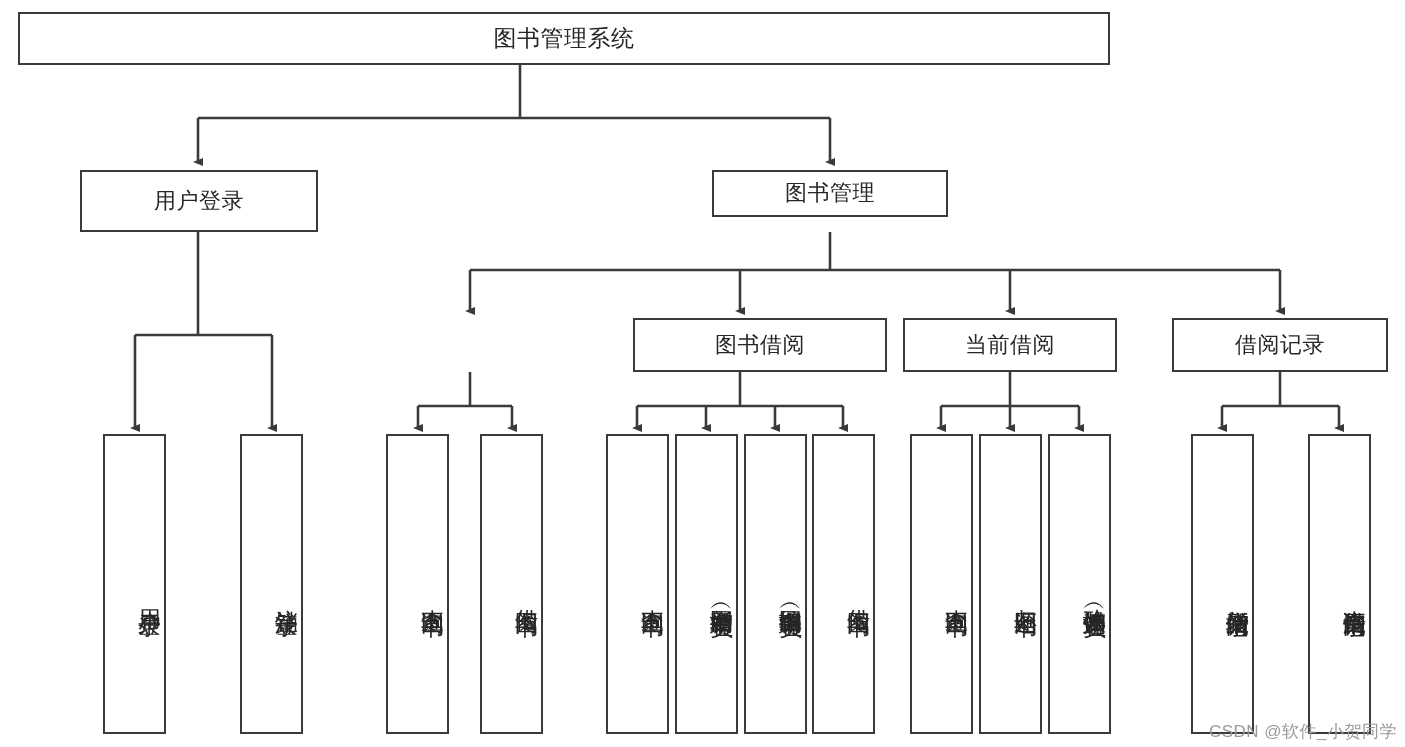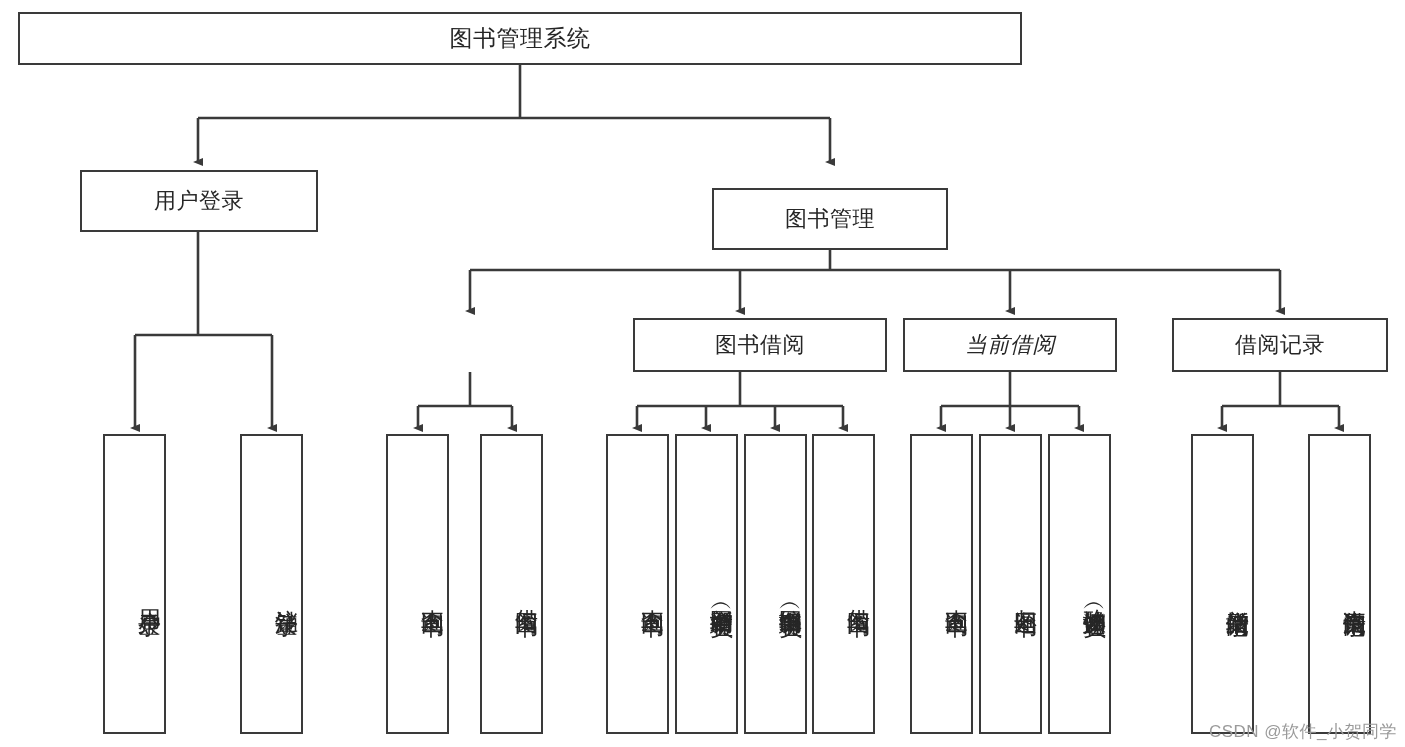--- a/index.html
+++ b/index.html
@@ -121,38 +121,38 @@
       <path d="M1010,406 L1010,428" marker-end="url(#arrow)"></path>
       <path d="M1079,406 L1079,428" marker-end="url(#arrow)"></path>
 
       <path d="M1280,372 L1280,406"></path>
       <path d="M1222,406 L1339,406"></path>
       <path d="M1222,406 L1222,428" marker-end="url(#arrow)"></path>
       <path d="M1339,406 L1339,428" marker-end="url(#arrow)"></path>
     </g>
   </svg>
 
-  <div class="node node-h node-root" style="left:18px; top:12px; width:1004px; height:53px;">
+  <div class="node node-h node-root" style="left:18px; top:12px; width:1092px; height:53px;">
     <span>图书管理系统</span>
   </div>
 
   <div class="node node-h" style="left:80px; top:170px; width:238px; height:62px;">
     <span>用户登录</span>
   </div>
 
-  <div class="node node-h" style="left:712px; top:170px; width:236px; height:62px;margin-top:18px;">
+  <div class="node node-h" style="left:712px; top:170px; width:236px; height:47px;">
     <span>图书管理</span>
   </div>
 
 
   <div class="node node-h" style="left:633px; top:318px; width:254px; height:54px;">
     <span>图书借阅</span>
   </div>
 
-  <div class="node node-h" style="left:903px; top:318px; width:214px; height:54px;font-style:italic;">
+  <div class="node node-h" style="left:903px; top:318px; width:214px; height:54px;">
     <span>当前借阅</span>
   </div>
 
   <div class="node node-h" style="left:1172px; top:318px; width:216px; height:54px;">
     <span>借阅记录</span>
   </div>
 
   <div class="node leaf" style="left:103px; top:434px; width:63px; height:300px;">
     <span class="vtext">用户登录</span>
   </div>

